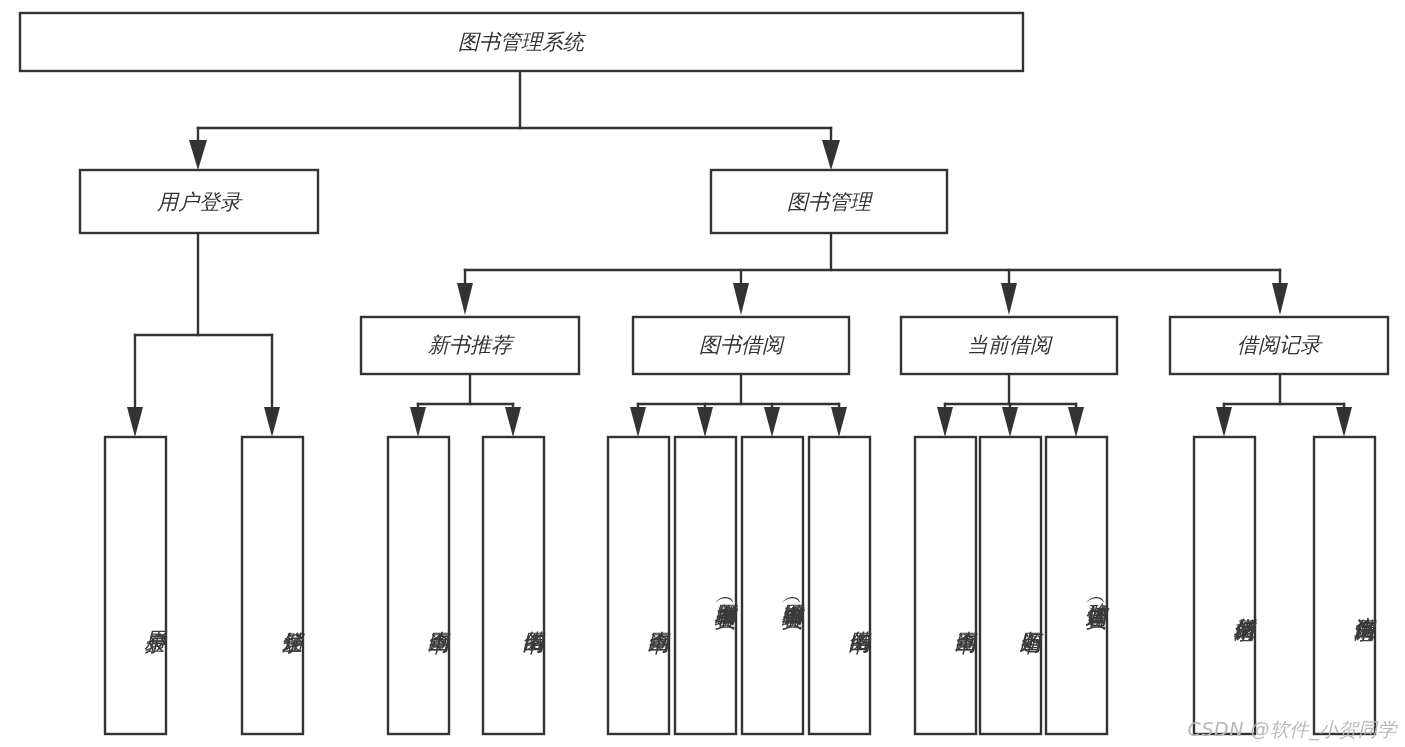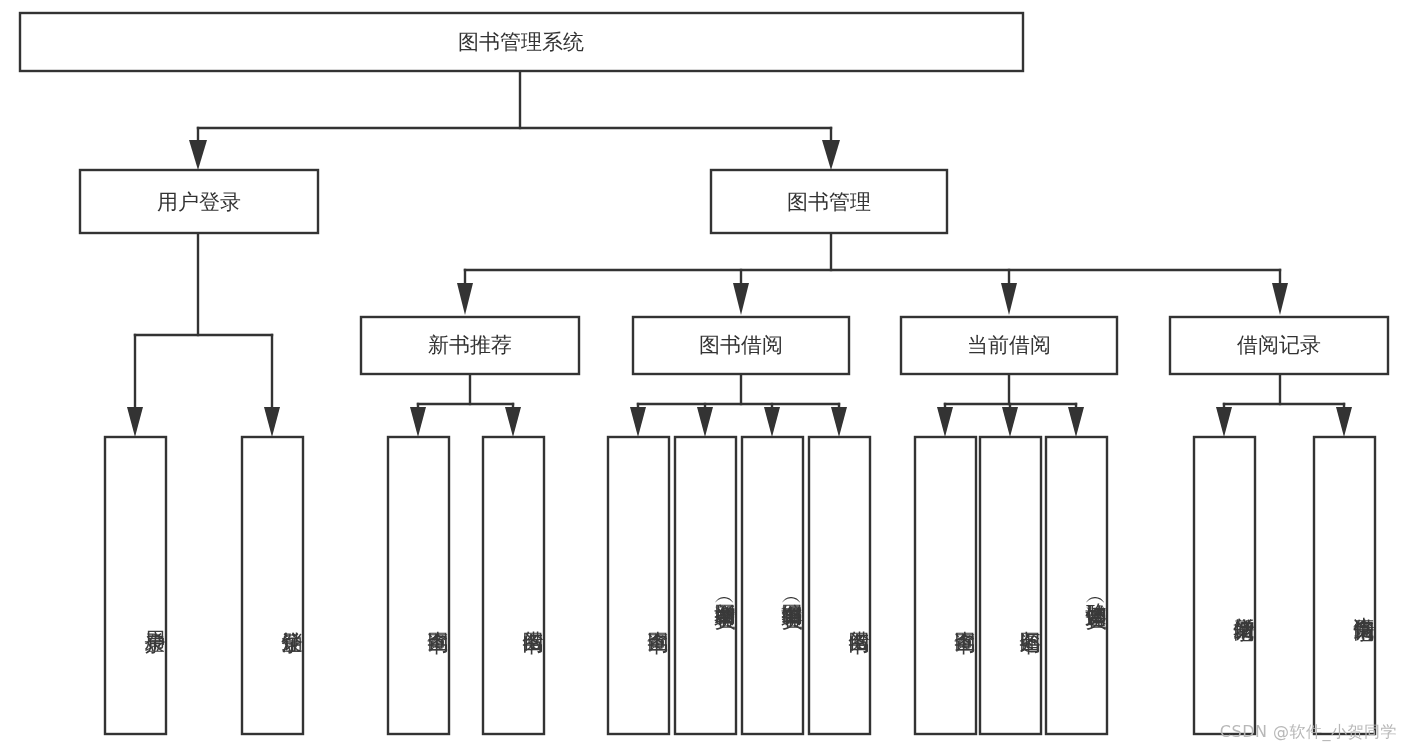--- a/index.html
+++ b/index.html
@@ -11,20 +11,21 @@
     width: 1405px;
     height: 747px;
     font-family: "DejaVu Sans", "Liberation Sans", sans-serif;
     overflow: hidden;
   }
   #diagram-root {
     position: relative;
     width: 1405px;
     height: 747px;
     background: #ffffff;
+    font-style: italic;
   }
   svg.diagram-svg {
     position: absolute;
     top: 0;
     left: 0;
     width: 1405px;
     height: 747px;
   }
   .node-box {
     fill: #ffffff;
@@ -46,21 +47,21 @@
   }
   .arrow-head {
     fill: #333333;
     stroke: none;
   }
   .watermark-text {
     position: absolute;
     right: 8px;
     bottom: 4px;
     font-family: "DejaVu Sans", "Liberation Sans", sans-serif;
-    font-size: 16px;
+    font-size: 19px;
     color: #b8b8b8;
     white-space: nowrap;
     letter-spacing: 0.5px;
   }
   .v-label-wrap {
     position: absolute;
     display: flex;
     flex-direction: column;
     align-items: center;
     justify-content: flex-start;

